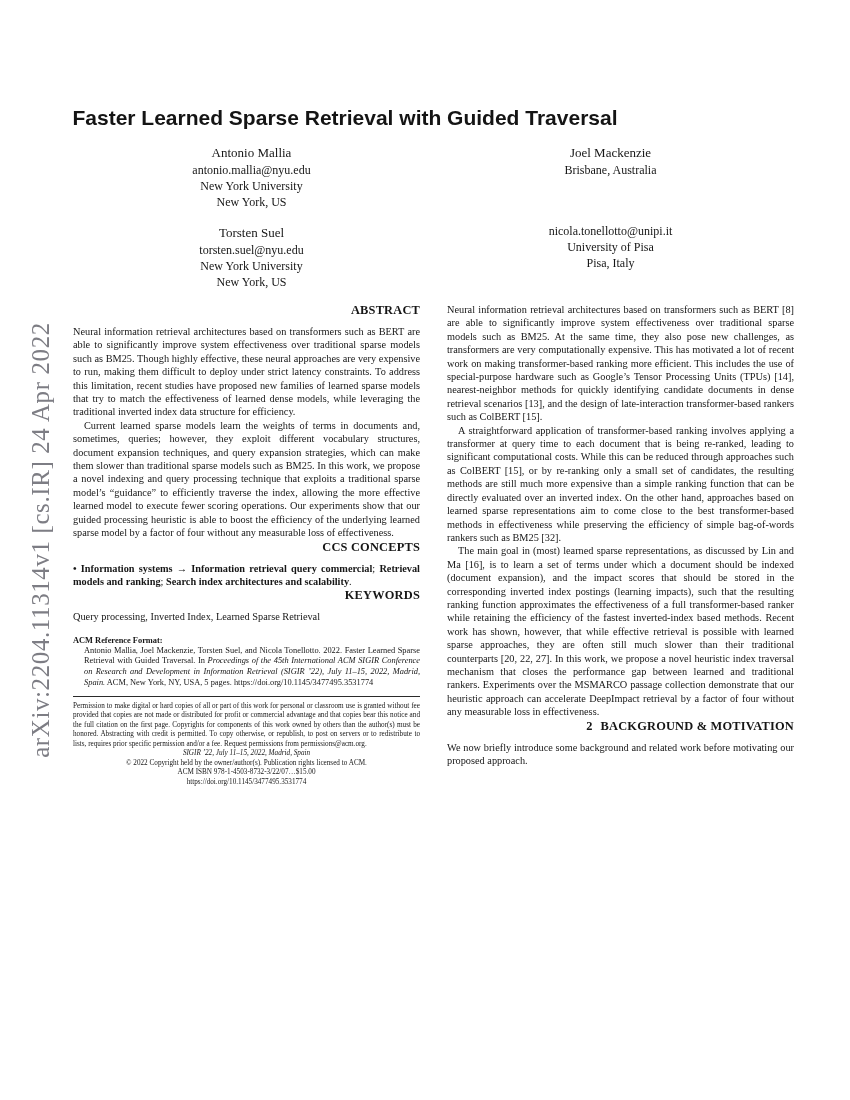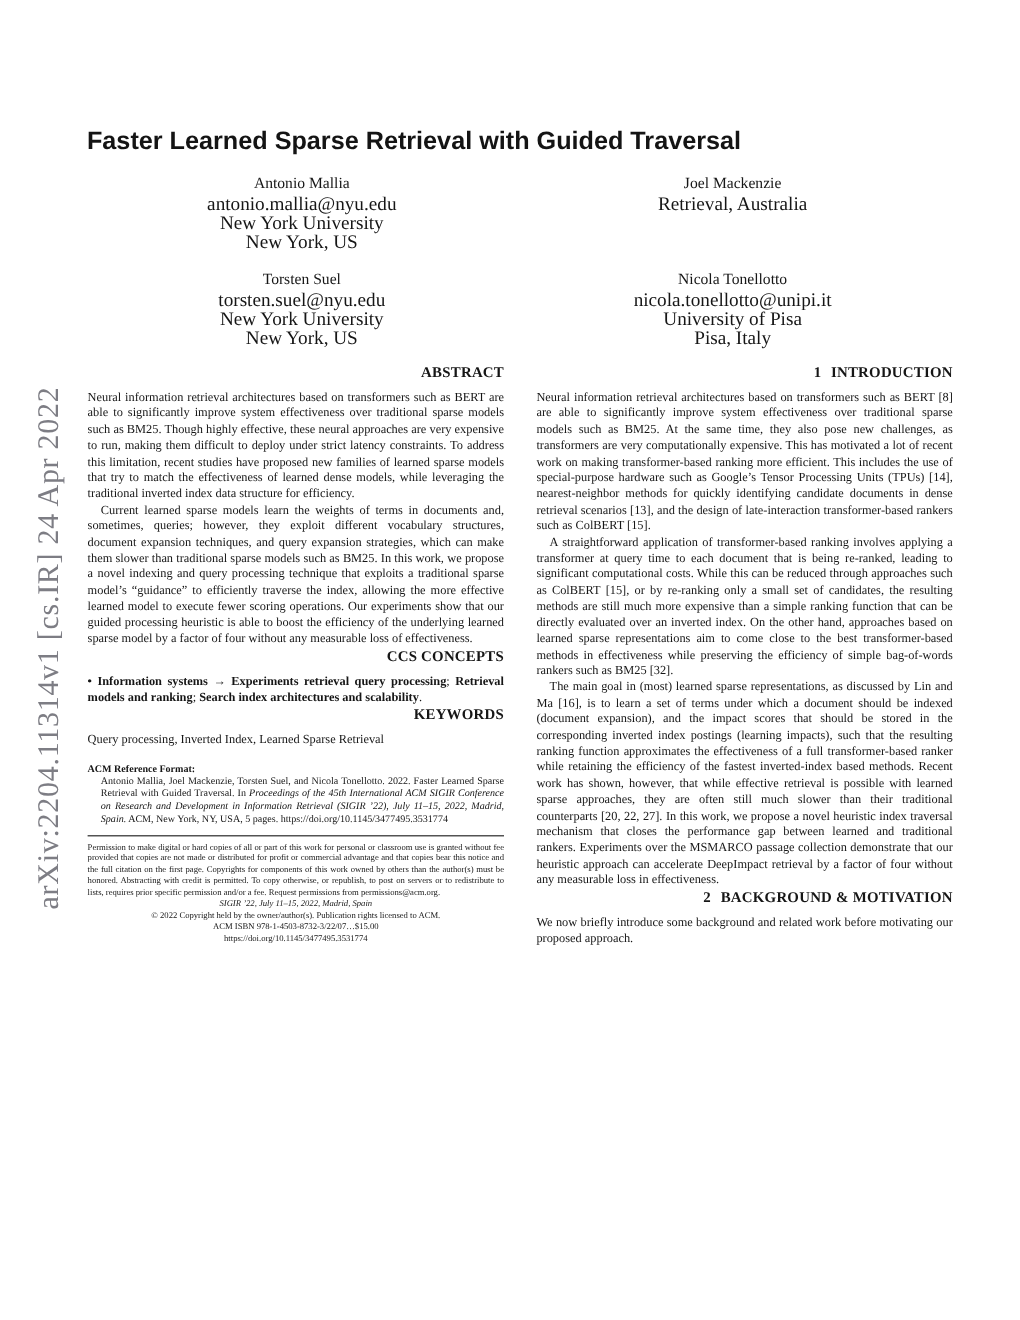--- a/index.html
+++ b/index.html
@@ -39,21 +39,21 @@
     position: absolute;
     top: 144px;
     left: 72px;
     width: 718px;
     display: grid;
     grid-template-columns: 1fr 1fr;
     row-gap: 14px;
   }
   .author { text-align: center; }
   .author-name { margin: 0 0 2px 0; font-size: 13px; font-weight: 400; line-height: 17px; }
-  .author-detail { font-size: 16px; line-height: 15.8px; }
+  .author-detail { font-size: 12px; line-height: 15.8px; }
   .author-detail a, .link { color: inherit; text-decoration: none; }
 
   .col {
     position: absolute;
     top: 303px;
     width: 347px;
     font-size: 10.3px;
     line-height: 13.4px;
     text-align: justify;
   }
@@ -96,61 +96,59 @@
 
   <div class="authors">
     <div class="author">
       <h3 class="author-name">Antonio Mallia</h3>
       <div class="author-detail"><a class="link">antonio.mallia@nyu.edu</a></div>
       <div class="author-detail">New York University</div>
       <div class="author-detail">New York, US</div>
     </div>
     <div class="author">
       <h3 class="author-name">Joel Mackenzie</h3>
-      <div class="author-detail">Retrieval, Australia</div>
+      <div class="author-detail">Brisbane, Australia</div>
     </div>
     <div class="author">
       <h3 class="author-name">Torsten Suel</h3>
       <div class="author-detail"><a class="link">torsten.suel@nyu.edu</a></div>
       <div class="author-detail">New York University</div>
       <div class="author-detail">New York, US</div>
     </div>
     <div class="author">
-      <h3 class="author-name">Nicola Tonellotto</h3>
       <div class="author-detail"><a class="link">nicola.tonellotto@unipi.it</a></div>
       <div class="author-detail">University of Pisa</div>
       <div class="author-detail">Pisa, Italy</div>
     </div>
   </div>
 
   <div class="col col-left">
     <h2 class="sec">ABSTRACT</h2>
     <p>Neural information retrieval architectures based on transformers such as BERT are able to significantly improve system effectiveness over traditional sparse models such as BM25. Though highly effective, these neural approaches are very expensive to run, making them difficult to deploy under strict latency constraints. To address this limitation, recent studies have proposed new families of learned sparse models that try to match the effectiveness of learned dense models, while leveraging the traditional inverted index data structure for efficiency.</p>
     <p class="indent">Current learned sparse models learn the weights of terms in documents and, sometimes, queries; however, they exploit different vocabulary structures, document expansion techniques, and query expansion strategies, which can make them slower than traditional sparse models such as BM25. In this work, we propose a novel indexing and query processing technique that exploits a traditional sparse model’s “guidance” to efficiently traverse the index, allowing the more effective learned model to execute fewer scoring operations. Our experiments show that our guided processing heuristic is able to boost the efficiency of the underlying learned sparse model by a factor of four without any measurable loss of effectiveness.</p>
 
     <h2 class="sec gap-top">CCS CONCEPTS</h2>
-    <p class="ccs-line"><b>• Information systems</b><span> → </span><b>Experiments retrieval query processing</b><span>; </span><b>Retrieval models and ranking</b><span>; </span><b>Search index architectures and scalability</b><span>.</span></p>
+    <p class="ccs-line"><b>• Information systems</b><span> → </span><b>Information retrieval query commercial</b><span>; </span><b>Retrieval models and ranking</b><span>; </span><b>Search index architectures and scalability</b><span>.</span></p>
 
     <h2 class="sec gap-top">KEYWORDS</h2>
     <p>Query processing, Inverted Index, Learned Sparse Retrieval</p>
 
     <div class="acm-ref-label">ACM Reference Format:</div>
     <p class="acm-ref"><span>Antonio Mallia, Joel Mackenzie, Torsten Suel, and Nicola Tonellotto. 2022. Faster Learned Sparse Retrieval with Guided Traversal. In </span><span class="italic">Proceedings of the 45th International ACM SIGIR Conference on Research and Development in Information Retrieval (SIGIR ’22), July 11–15, 2022, Madrid, Spain.</span><span> ACM, New York, NY, USA, 5 pages. </span><a class="link">https://doi.org/10.1145/3477495.3531774</a></p>
 
     <hr class="foot-rule">
 
     <p class="permission"><span>Permission to make digital or hard copies of all or part of this work for personal or classroom use is granted without fee provided that copies are not made or distributed for profit or commercial advantage and that copies bear this notice and the full citation on the first page. Copyrights for components of this work owned by others than the author(s) must be honored. Abstracting with credit is permitted. To copy otherwise, or republish, to post on servers or to redistribute to lists, requires prior specific permission and/or a fee. Request permissions from </span><a class="link">permissions@acm.org</a><span>.</span></p>
     <div class="foot-line italic">SIGIR ’22, July 11–15, 2022, Madrid, Spain</div>
     <div class="foot-line">© 2022 Copyright held by the owner/author(s). Publication rights licensed to ACM.</div>
     <div class="foot-line">ACM ISBN 978-1-4503-8732-3/22/07…$15.00</div>
     <div class="foot-line"><a class="link">https://doi.org/10.1145/3477495.3531774</a></div>
   </div>
 
   <div class="col col-right">
-    <h2 class="sec"><span class="sec-num">1</span><span>INTRODUCTION</span></h2>
     <p>Neural information retrieval architectures based on transformers such as BERT [8] are able to significantly improve system effectiveness over traditional sparse models such as BM25. At the same time, they also pose new challenges, as transformers are very computationally expensive. This has motivated a lot of recent work on making transformer-based ranking more efficient. This includes the use of special-purpose hardware such as Google’s Tensor Processing Units (TPUs) [14], nearest-neighbor methods for quickly identifying candidate documents in dense retrieval scenarios [13], and the design of late-interaction transformer-based rankers such as ColBERT [15].</p>
     <p class="indent">A straightforward application of transformer-based ranking involves applying a transformer at query time to each document that is being re-ranked, leading to significant computational costs. While this can be reduced through approaches such as ColBERT [15], or by re-ranking only a small set of candidates, the resulting methods are still much more expensive than a simple ranking function that can be directly evaluated over an inverted index. On the other hand, approaches based on learned sparse representations aim to come close to the best transformer-based methods in effectiveness while preserving the efficiency of simple bag-of-words rankers such as BM25 [32].</p>
     <p class="indent">The main goal in (most) learned sparse representations, as discussed by Lin and Ma [16], is to learn a set of terms under which a document should be indexed (document expansion), and the impact scores that should be stored in the corresponding inverted index postings (learning impacts), such that the resulting ranking function approximates the effectiveness of a full transformer-based ranker while retaining the efficiency of the fastest inverted-index based methods. Recent work has shown, however, that while effective retrieval is possible with learned sparse approaches, they are often still much slower than their traditional counterparts [20, 22, 27]. In this work, we propose a novel heuristic index traversal mechanism that closes the performance gap between learned and traditional rankers. Experiments over the MSMARCO passage collection demonstrate that our heuristic approach can accelerate DeepImpact retrieval by a factor of four without any measurable loss in effectiveness.</p>
 
     <h2 class="sec sec2"><span class="sec-num">2</span><span>BACKGROUND &amp; MOTIVATION</span></h2>
     <p>We now briefly introduce some background and related work before motivating our proposed approach.</p>
   </div>
 
 </div>
 

